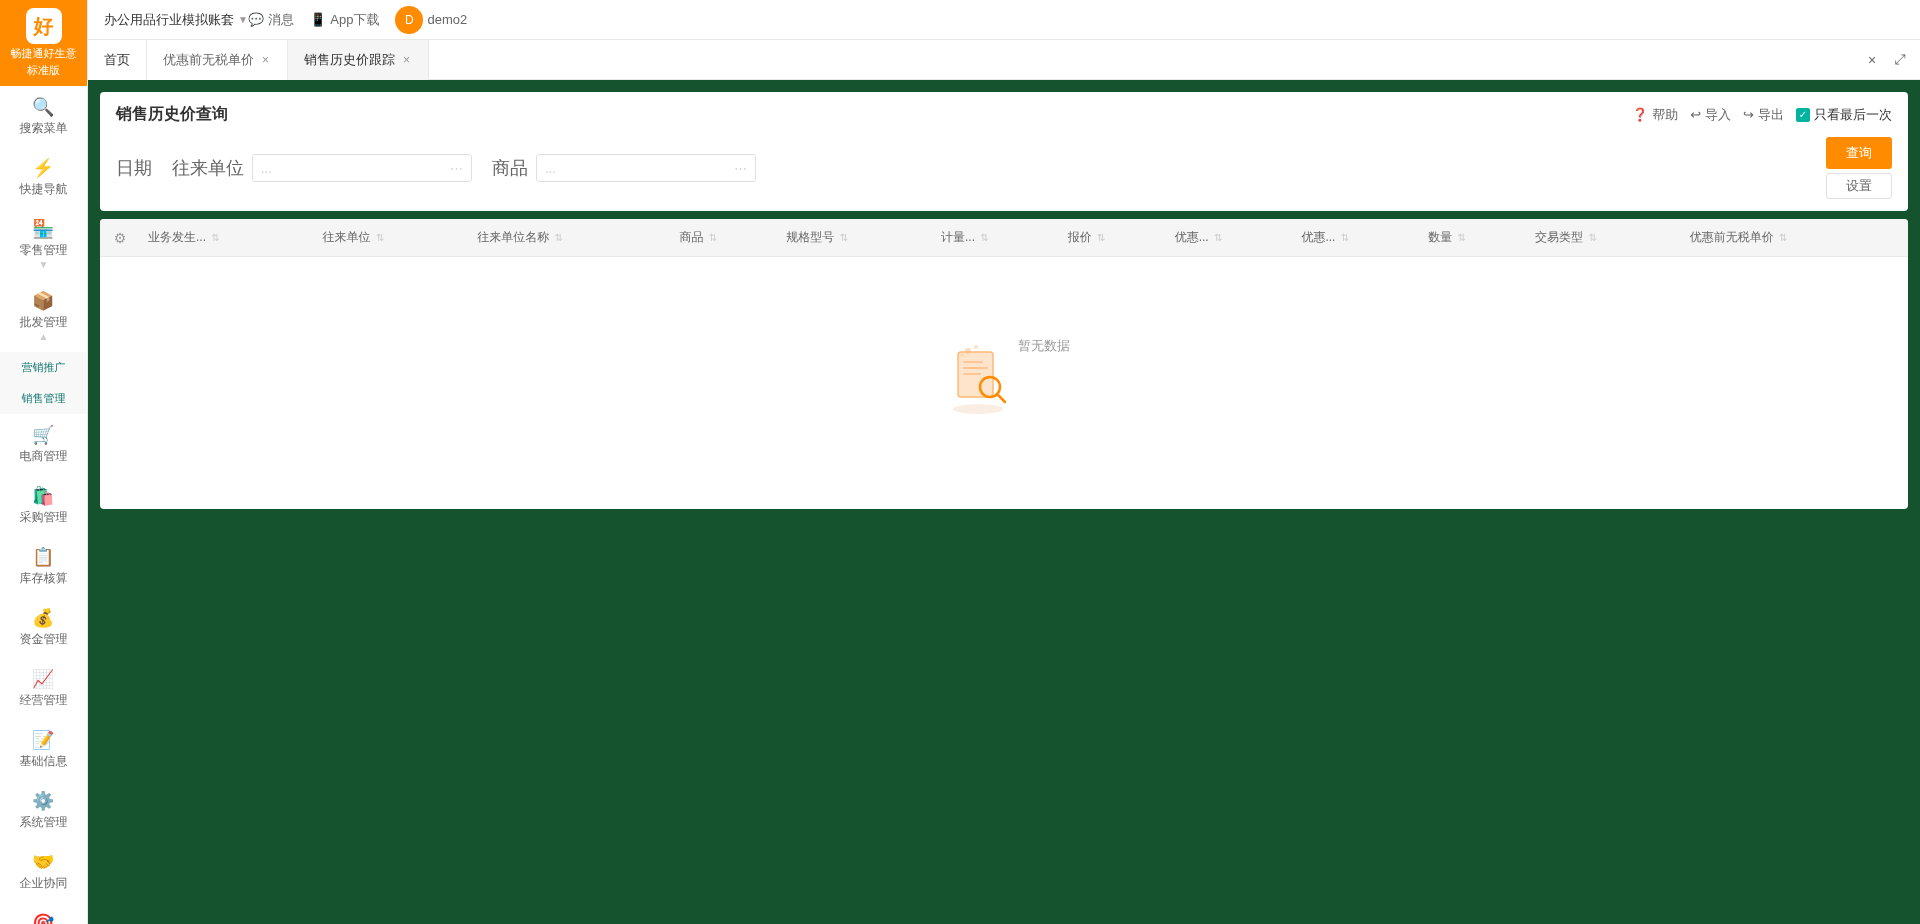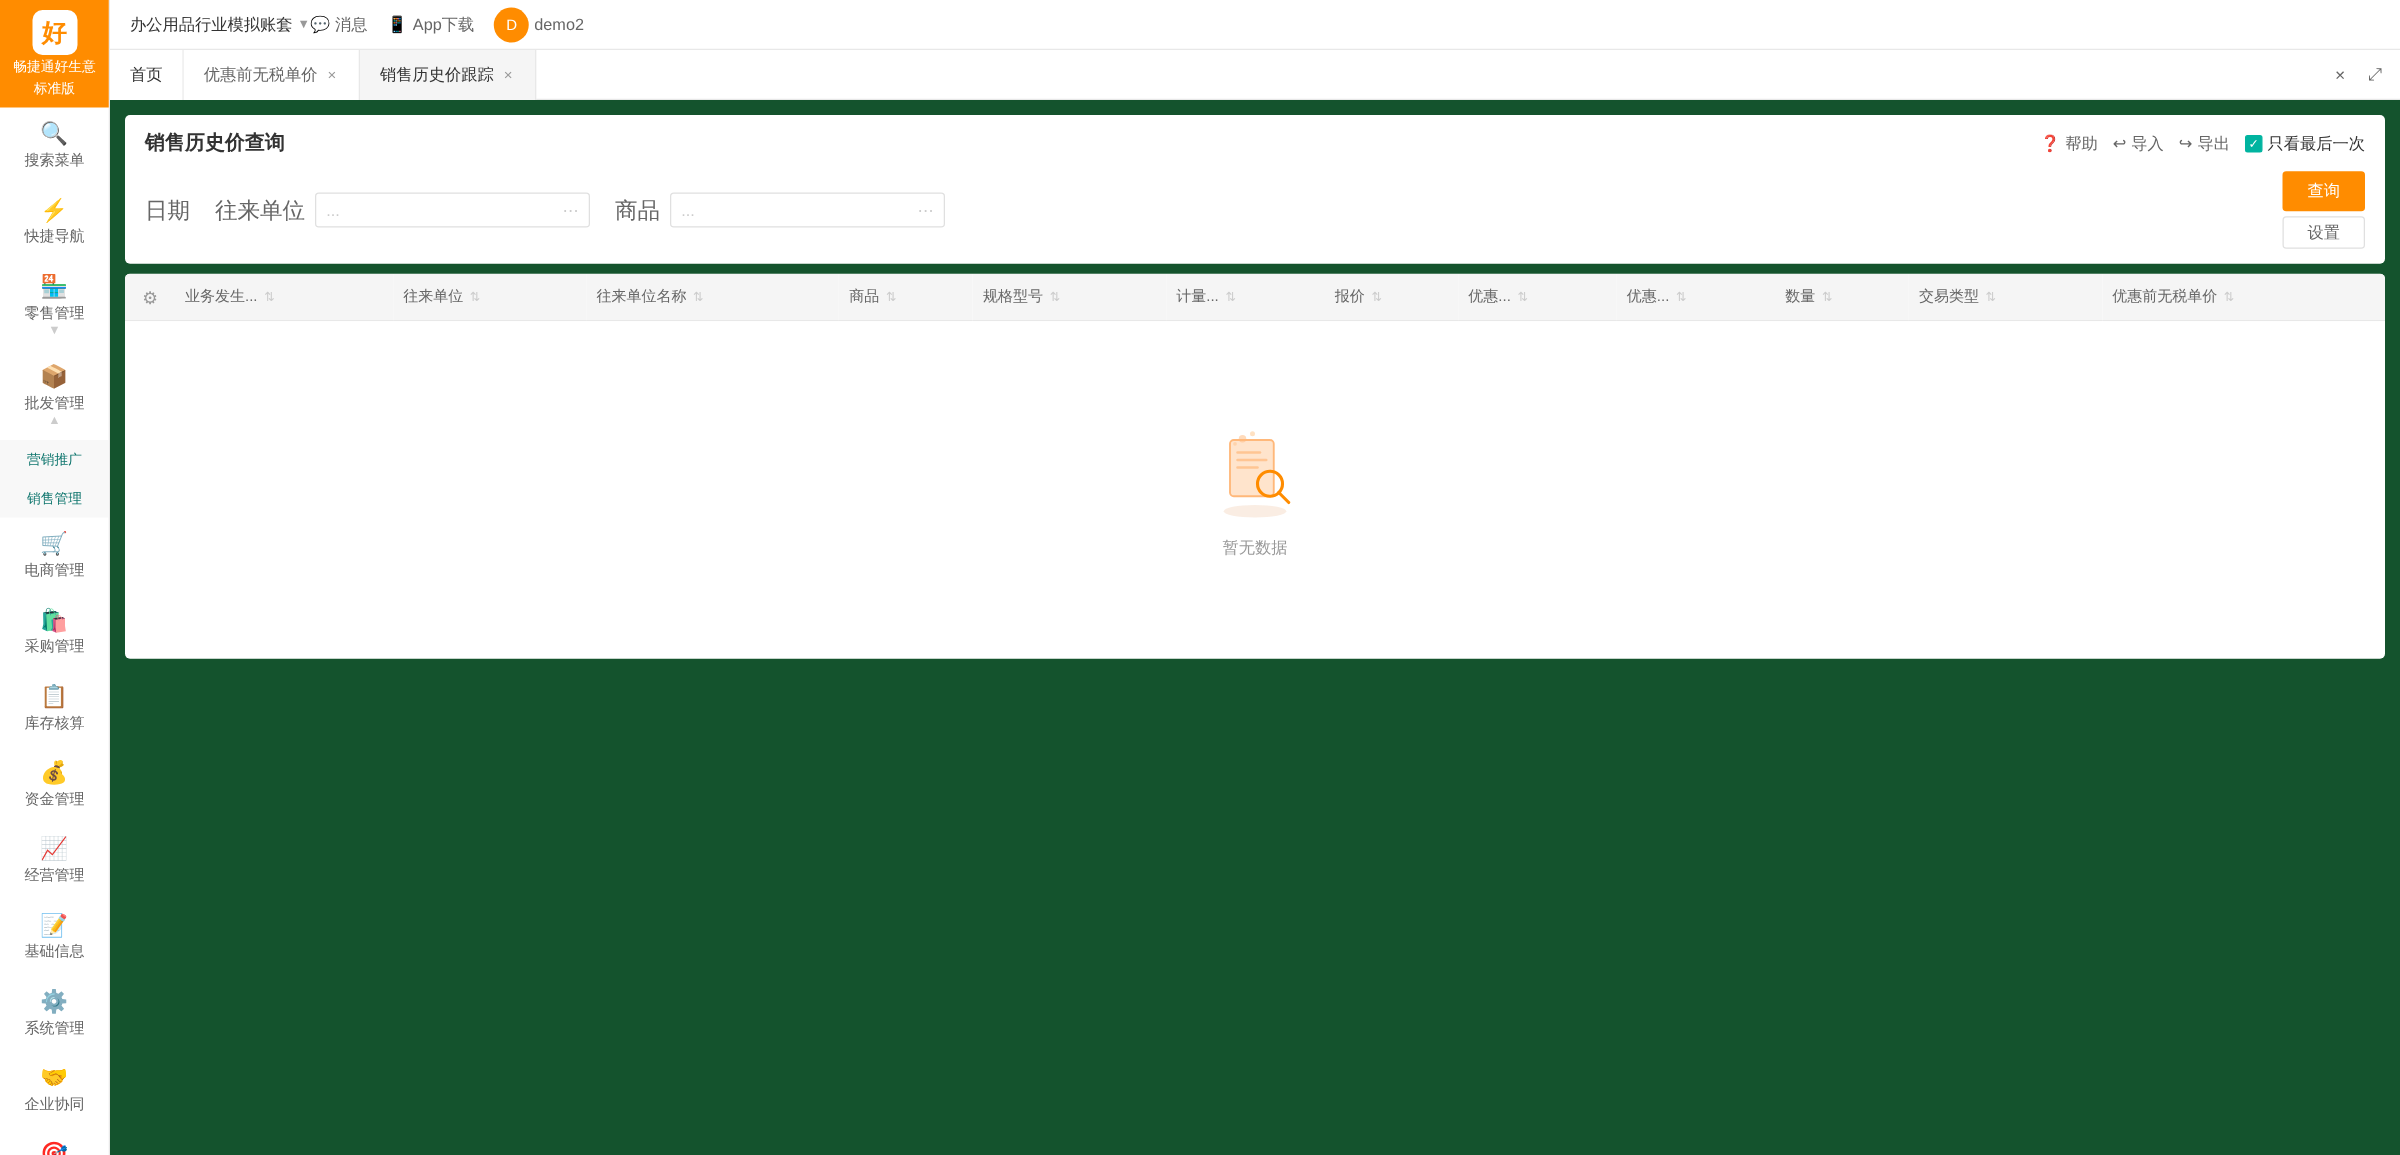--- a/index.html
+++ b/index.html
@@ -71,21 +71,21 @@
     .table-wrapper { overflow-x: auto; }
     table { width: 100%; border-collapse: collapse; }
     thead tr { background: #f5f5f5; }
     th { padding: 10px 8px; text-align: left; font-size: 12px; color: #666; font-weight: normal; border-bottom: 1px solid #e8e8e8; white-space: nowrap; cursor: pointer; }
     th:first-child { width: 40px; text-align: center; }
     th .sort-icon { font-size: 10px; color: #ccc; margin-left: 2px; }
     .th-settings { width: 36px; text-align: center; }
     .th-icon { font-size: 14px; color: #999; cursor: pointer; }
 
     
-    .empty-state { display: flex; flex-direction: column; align-items: center; justify-content: center; padding: 80px 0; }
+    .empty-state { display: flex; flex-direction: row; align-items: flex-start; justify-content: center; padding: 80px 0; }
     .empty-icon { width: 80px; height: 80px; position: relative; margin-bottom: 12px; }
     .empty-text { color: #999; font-size: 13px; }
   </style>
 </head>
 <body>
 
 <div class="sidebar">
   <div class="sidebar-logo">
     <div class="sidebar-logo-icon">
       <span>好</span>

